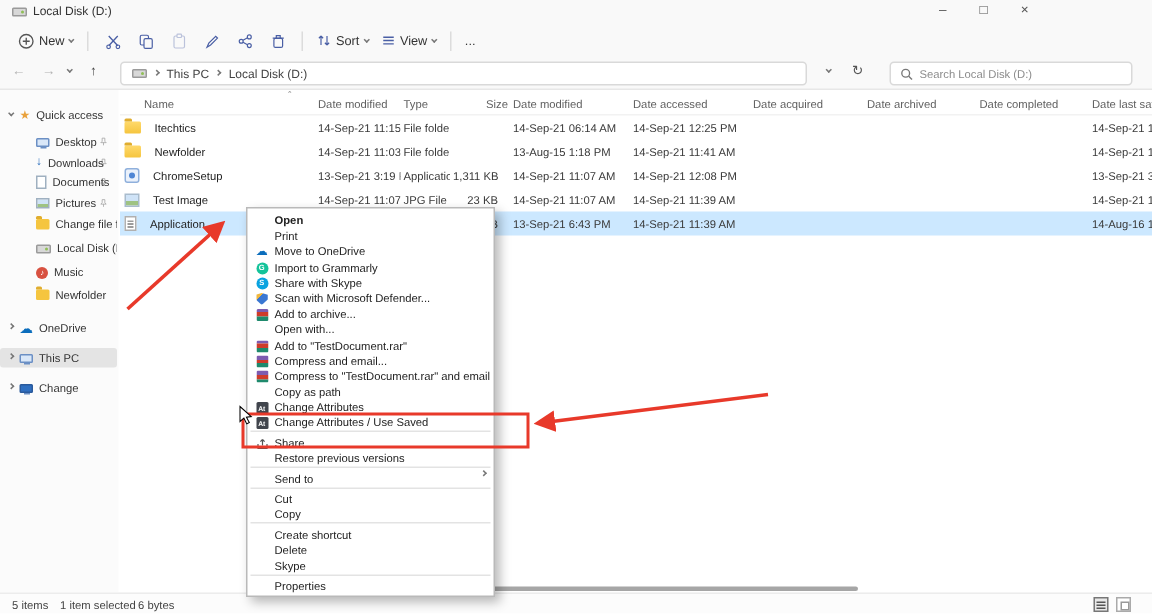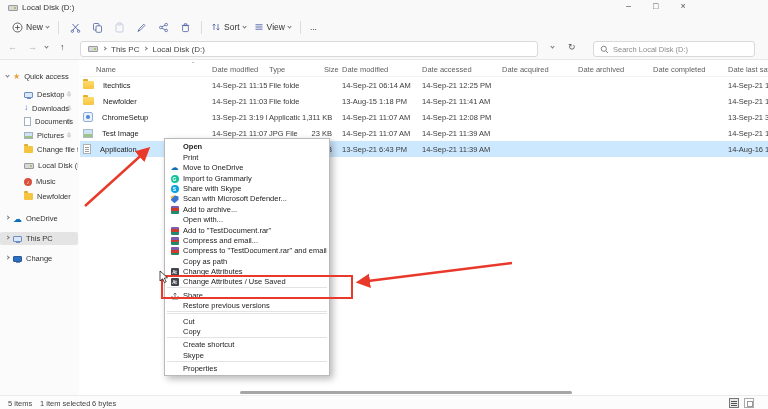--- a/index.html
+++ b/index.html
@@ -496,33 +496,42 @@
           <path d="M1 4v3h6V4M4 1v4M4 1L2.6 2.4M4 1l1.4 1.4" stroke="#555" stroke-width="0.8" fill="none"></path>
         </svg>
       </span>
       <span class="mi-lab">Share</span>
     </div>
   <div class="mi">
       <span class="mi-gut"></span>
       <span class="mi-lab">Restore previous versions</span>
     </div>
   <div class="msep"></div>
+  <div class="mi">
+      <span class="mi-gut"></span>
+      <span class="mi-lab">Send to</span>
+      <span class="sub chev sm right"></span>
+    </div>
   <div class="msep"></div>
   <div class="mi">
       <span class="mi-gut"></span>
       <span class="mi-lab">Cut</span>
     </div>
   <div class="mi">
       <span class="mi-gut"></span>
       <span class="mi-lab">Copy</span>
     </div>
   <div class="msep"></div>
   <div class="mi">
       <span class="mi-gut"></span>
       <span class="mi-lab">Create shortcut</span>
+    </div>
+  <div class="mi">
+      <span class="mi-gut"></span>
+      <span class="mi-lab">Delete</span>
     </div>
   <div class="mi">
       <span class="mi-gut"></span>
       <span class="mi-lab">Skype</span>
     </div>
   <div class="msep"></div>
   <div class="mi">
       <span class="mi-gut"></span>
       <span class="mi-lab">Properties</span>
     </div>

